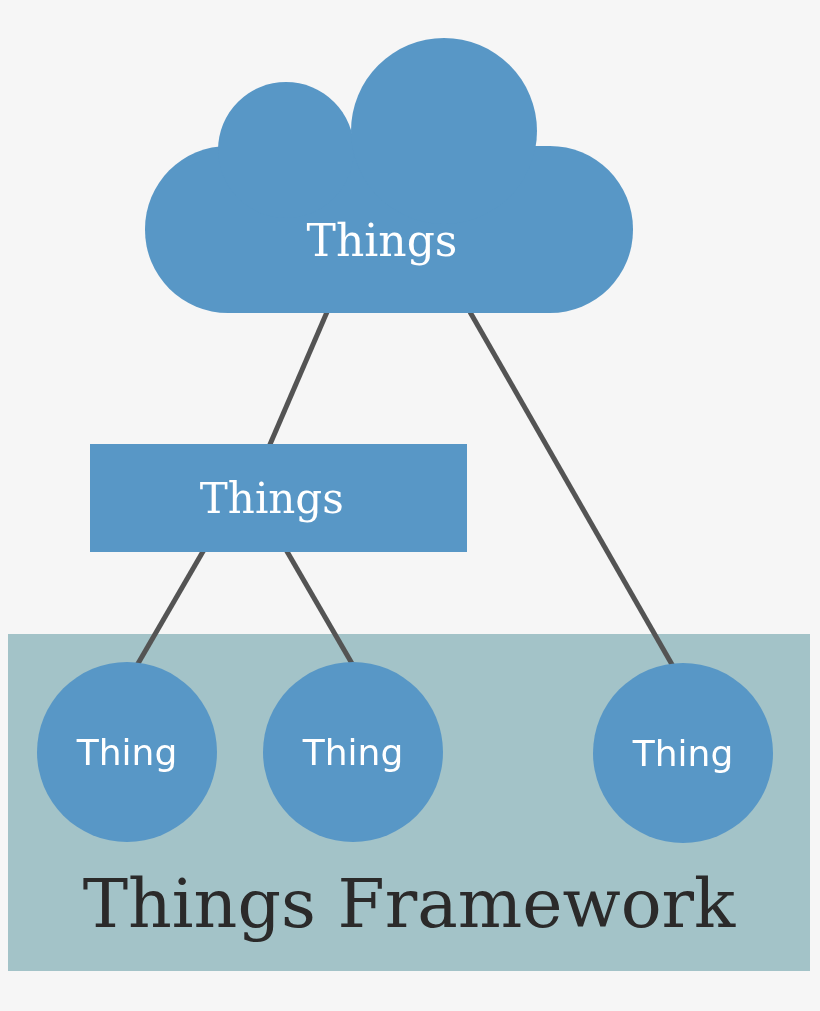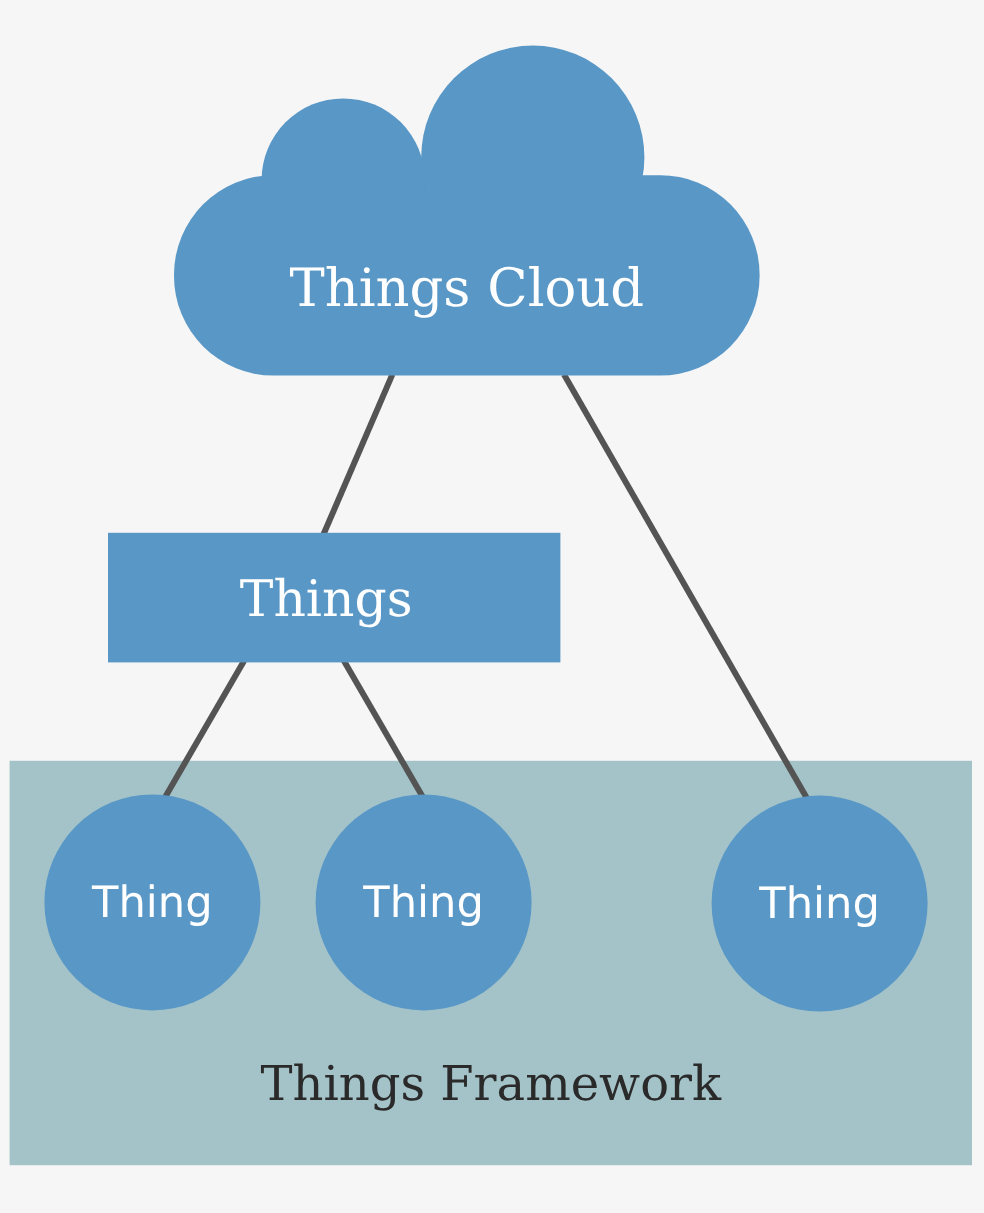--- a/index.html
+++ b/index.html
@@ -82,21 +82,21 @@
   .thing-2 { left: 263px; top: 662px; }
   .thing-3 { left: 593px; top: 663px; }
 
   .framework-label {
     position: absolute;
     left: 8px; top: 874px;
     width: 802px;
     text-align: center;
     z-index: 4;
     color: var(--text-dark);
-    font-size: 40px;
+    font-size: 68px;
     line-height: 60px;
     white-space: nowrap;
   }
   .bold-part { font-weight: 400; }
   .regular-part { font-weight: 400; }
 </style>
 </head>
 <body>
 
 <div class="canvas">
@@ -109,21 +109,21 @@
     <line class="connector" x1="205" y1="548" x2="136" y2="667"></line>
     <line class="connector" x1="285" y1="548" x2="354" y2="667"></line>
     <g>
       <rect class="cloud-fill" x="145" y="146" width="488" height="167" rx="83" ry="83"></rect>
       <circle class="cloud-fill" cx="286" cy="150" r="68"></circle>
       <circle class="cloud-fill" cx="444" cy="131" r="93"></circle>
     </g>
   </svg>
 
   <div class="cloud-label">
-    <span class="bold-part">Things</span>&nbsp;<span class="regular-part">Cloud</span>
+    <span class="bold-part">Things</span>&nbsp;
   </div>
 
   <div class="gateway-box">
     <span class="bold-part">Things</span>&nbsp;
   </div>
 
   <div class="thing-circle thing-1">
     <span>Thing</span>
   </div>
   <div class="thing-circle thing-2">

